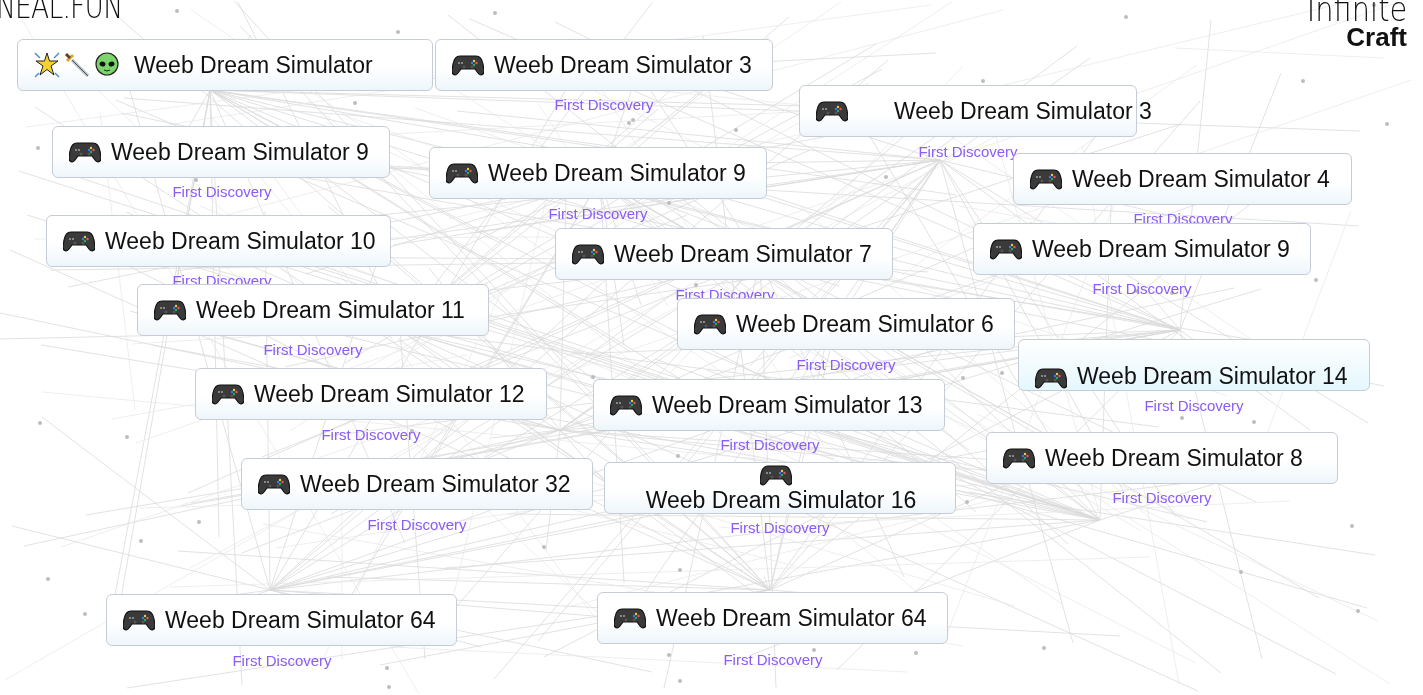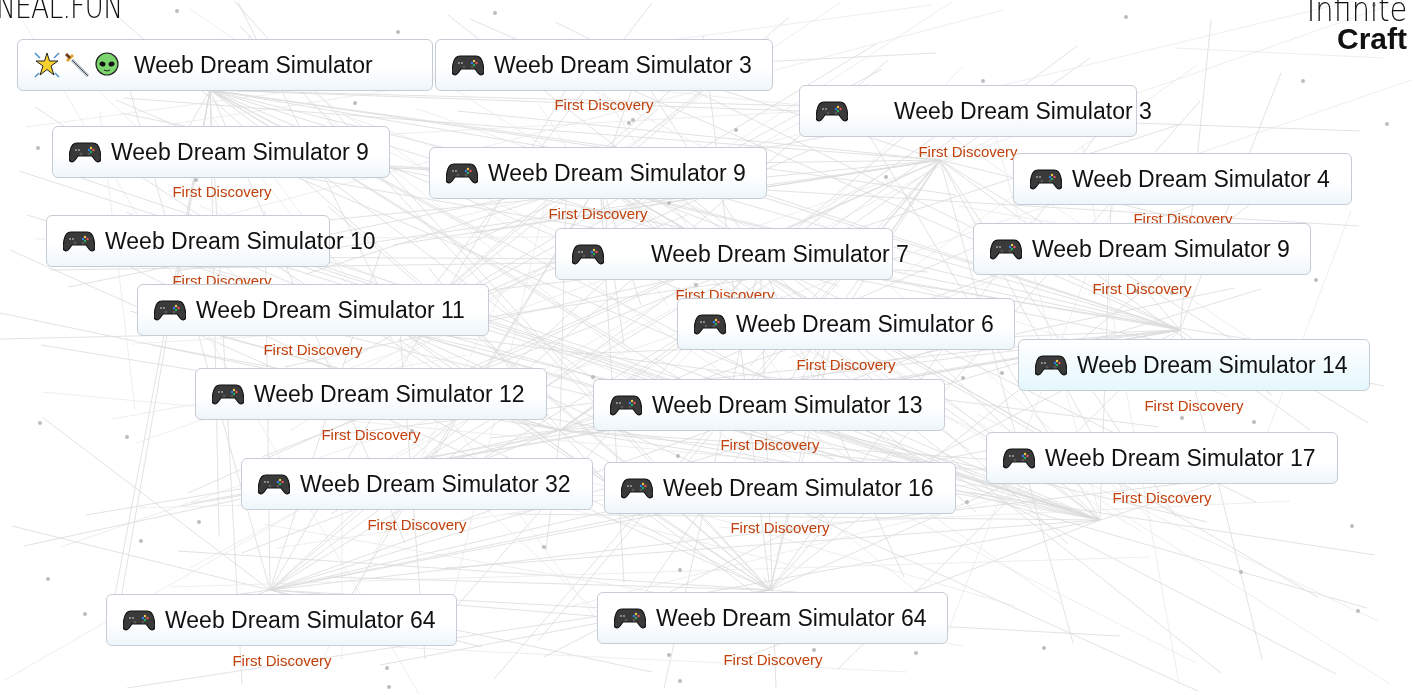--- a/index.html
+++ b/index.html
@@ -9,34 +9,34 @@
     font-family: "Liberation Sans", "DejaVu Sans", sans-serif;
   }
   #bg { position:absolute; left:0; top:0; width:1423px; height:695px; z-index:0; }
   .logo-neal {
     position:absolute; left:-4px; top:-14px; z-index:5;
     font-family: "DejaVu Sans", sans-serif; font-size:34px; font-weight:300;
     letter-spacing:-1px; color:#111; transform:scaleX(0.78); transform-origin:left top;
   }
   .logo-ic { position:absolute; right:16px; top:-8px; z-index:5; text-align:right; line-height:1; }
   .logo-ic .l1 { font-size:34px; font-weight:300; color:#111; font-family:"DejaVu Sans", sans-serif; letter-spacing:0px; transform:scaleX(0.85); transform-origin:right; display:block;}
-  .logo-ic .l2 { font-size:30px; font-weight:700; color:#111; display:block; margin-top:-2px; }
+  .logo-ic .l2 { font-size:26px; font-weight:700; color:#111; display:block; margin-top:-2px; }
 
   .item {
     position:absolute; z-index:3; box-sizing:border-box; height:52px;
     border:1px solid #c6ccd6; border-radius:6px;
     background:linear-gradient(180deg,#ffffff 0%,#ffffff 55%,#eef6fb 100%);
     display:flex; align-items:center; padding:0 14px 0 16px;
     font-size:23px; color:#111; white-space:nowrap; cursor:pointer;
   }
-  .item.hover { background:linear-gradient(180deg,#ffffff 0%,#e4f7fd 100%); }
+  .item.hover { background:linear-gradient(180deg,#ffffff 0%,#e4f7fd 100%);align-items:flex-end; }
   .item .emoji { font-size:22px; margin-right:10px; display:inline-flex; align-items:center; }
   .item .emoji svg { display:block; }
   .disc {
-    position:absolute; z-index:2; font-size:15px; color:#c2410c; white-space:nowrap;
+    position:absolute; z-index:2; font-size:15px; color:#8b5cf6; white-space:nowrap;
     transform:translateX(-50%);
   }
   .ctrl { width:32px; height:24px; }
 </style>
 </head>
 <body>
 
 <svg id="bg" xmlns="http://www.w3.org/2000/svg">
     <line x1="210" y1="90" x2="698" y2="390" stroke="#dadada" stroke-width="0.8"></line>
     <line x1="210" y1="90" x2="164" y2="170" stroke="#dadada" stroke-width="0.8"></line>
@@ -515,21 +515,21 @@
             <circle cx="20" cy="10" r="1.2" fill="#2f80ed"></circle>
             <circle cx="22" cy="12" r="1.2" fill="#27ae60"></circle>
             <circle cx="12" cy="14" r="1.5" fill="#555"></circle>
             <circle cx="20" cy="14" r="1.5" fill="#555"></circle>
           </svg>
         </span>
       </span>
       <span>Weeb Dream Simulator 6</span>
     </div>
     <div class="disc" style="left: 846px; top: 356px;">First Discovery</div>
-    <div class="item" style="left: 555px; top: 228px; width: 338px; gap: 37px;">
+    <div class="item" style="left: 555px; top: 228px; width: 338px;">
       <span class="emoji">
         <span style="margin-right: 0px;">
           <svg class="ctrl" viewBox="0 0 32 24">
             <path d="M8 3 h16 c4 0 6 3 7 8 l1 7 c0 4-4 5-6 2 l-3-4 h-14 l-3 4 c-2 3-6 2-6-2 l1-7 c1-5 3-8 7-8z" fill="#3a3a3a" stroke="#111" stroke-width="1.2"></path>
             <rect x="6" y="9" width="2" height="2" fill="#888"></rect>
             <rect x="9" y="9" width="2" height="2" fill="#888"></rect>
             <circle cx="22" cy="8" r="1.2" fill="#f2c94c"></circle>
             <circle cx="24.5" cy="10" r="1.2" fill="#eb5757"></circle>
             <circle cx="20" cy="10" r="1.2" fill="#2f80ed"></circle>
             <circle cx="22" cy="12" r="1.2" fill="#27ae60"></circle>
@@ -572,21 +572,21 @@
             <circle cx="20" cy="10" r="1.2" fill="#2f80ed"></circle>
             <circle cx="22" cy="12" r="1.2" fill="#27ae60"></circle>
             <circle cx="12" cy="14" r="1.5" fill="#555"></circle>
             <circle cx="20" cy="14" r="1.5" fill="#555"></circle>
           </svg>
         </span>
       </span>
       <span>Weeb Dream Simulator 9</span>
     </div>
     <div class="disc" style="left: 222px; top: 183px;">First Discovery</div>
-    <div class="item" style="left: 46px; top: 215px; width: 284px;">
+    <div class="item" style="left: 46px; top: 215px; width: 345px;">
       <span class="emoji">
         <span style="margin-right: 0px;">
           <svg class="ctrl" viewBox="0 0 32 24">
             <path d="M8 3 h16 c4 0 6 3 7 8 l1 7 c0 4-4 5-6 2 l-3-4 h-14 l-3 4 c-2 3-6 2-6-2 l1-7 c1-5 3-8 7-8z" fill="#3a3a3a" stroke="#111" stroke-width="1.2"></path>
             <rect x="6" y="9" width="2" height="2" fill="#888"></rect>
             <rect x="9" y="9" width="2" height="2" fill="#888"></rect>
             <circle cx="22" cy="8" r="1.2" fill="#f2c94c"></circle>
             <circle cx="24.5" cy="10" r="1.2" fill="#eb5757"></circle>
             <circle cx="20" cy="10" r="1.2" fill="#2f80ed"></circle>
             <circle cx="22" cy="12" r="1.2" fill="#27ae60"></circle>
@@ -683,24 +683,24 @@
             <rect x="9" y="9" width="2" height="2" fill="#888"></rect>
             <circle cx="22" cy="8" r="1.2" fill="#f2c94c"></circle>
             <circle cx="24.5" cy="10" r="1.2" fill="#eb5757"></circle>
             <circle cx="20" cy="10" r="1.2" fill="#2f80ed"></circle>
             <circle cx="22" cy="12" r="1.2" fill="#27ae60"></circle>
             <circle cx="12" cy="14" r="1.5" fill="#555"></circle>
             <circle cx="20" cy="14" r="1.5" fill="#555"></circle>
           </svg>
         </span>
       </span>
-      <span>Weeb Dream Simulator 17</span>
+      <span>Weeb Dream Simulator 8</span>
     </div>
     <div class="disc" style="left: 1162px; top: 489px;">First Discovery</div>
-    <div class="item" style="left: 604px; top: 462px; width: 352px;">
+    <div class="item" style="left: 604px; top: 462px; width: 352px; flex-direction: column;">
       <span class="emoji">
         <span style="margin-right: 0px;">
           <svg class="ctrl" viewBox="0 0 32 24">
             <path d="M8 3 h16 c4 0 6 3 7 8 l1 7 c0 4-4 5-6 2 l-3-4 h-14 l-3 4 c-2 3-6 2-6-2 l1-7 c1-5 3-8 7-8z" fill="#3a3a3a" stroke="#111" stroke-width="1.2"></path>
             <rect x="6" y="9" width="2" height="2" fill="#888"></rect>
             <rect x="9" y="9" width="2" height="2" fill="#888"></rect>
             <circle cx="22" cy="8" r="1.2" fill="#f2c94c"></circle>
             <circle cx="24.5" cy="10" r="1.2" fill="#eb5757"></circle>
             <circle cx="20" cy="10" r="1.2" fill="#2f80ed"></circle>
             <circle cx="22" cy="12" r="1.2" fill="#27ae60"></circle>

